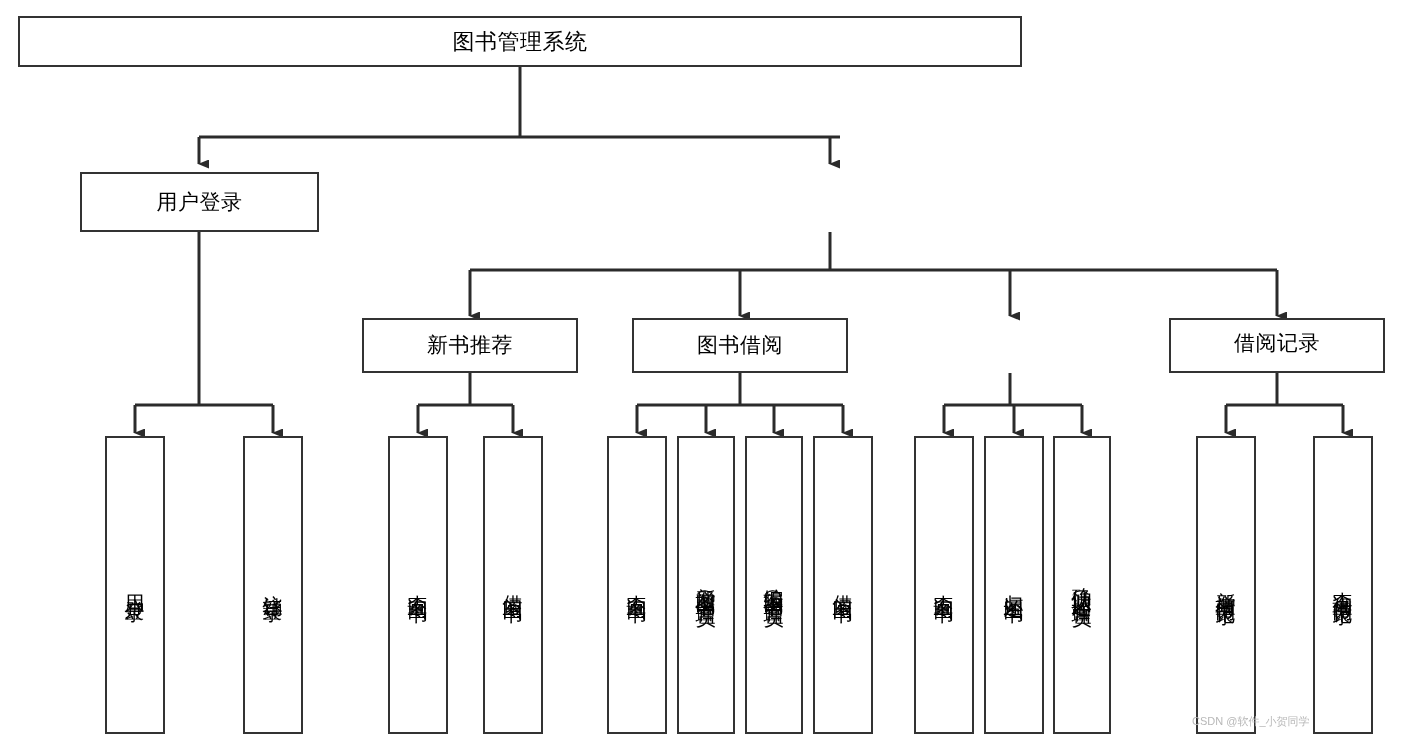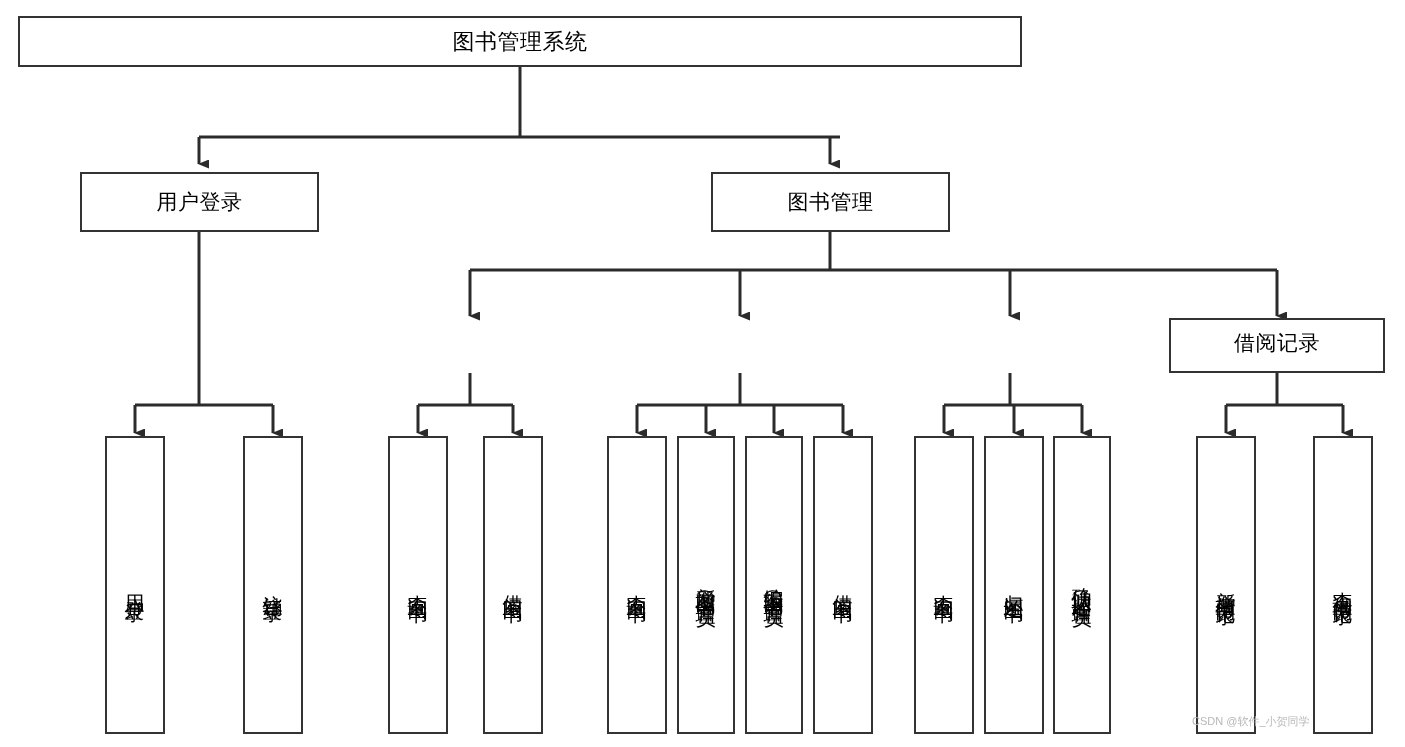--- a/index.html
+++ b/index.html
@@ -122,25 +122,28 @@
   </svg>
 
   <div class="node root" style="left:18px; top:16px; width:1004px; height:51px;">
     <span class="label">图书管理系统</span>
   </div>
 
   <div class="node" style="left:80px; top:172px; width:239px; height:60px;">
     <span class="label">用户登录</span>
   </div>
 
-  <div class="node" style="left:711px; top:172px; width:239px; height:60px;">
-    <span class="label">图书管理</span>
-  </div>
-
-
+
+  <div class="node" style="left:362px; top:318px; width:216px; height:55px;">
+    <span class="label">新书推荐</span>
+  </div>
+
+  <div class="node" style="left:632px; top:318px; width:216px; height:55px;">
+    <span class="label">图书借阅</span>
+  </div>
 
 
   <div class="node" style="left:1169px; top:318px; width:216px; height:55px;font-family:Liberation Mono, monospace;">
     <span class="label">借阅记录</span>
   </div>
 
   <div class="node vertical" style="left:105px; top:436px; width:60px; height:298px;">
     <span class="label">用户登录</span>
   </div>
 

